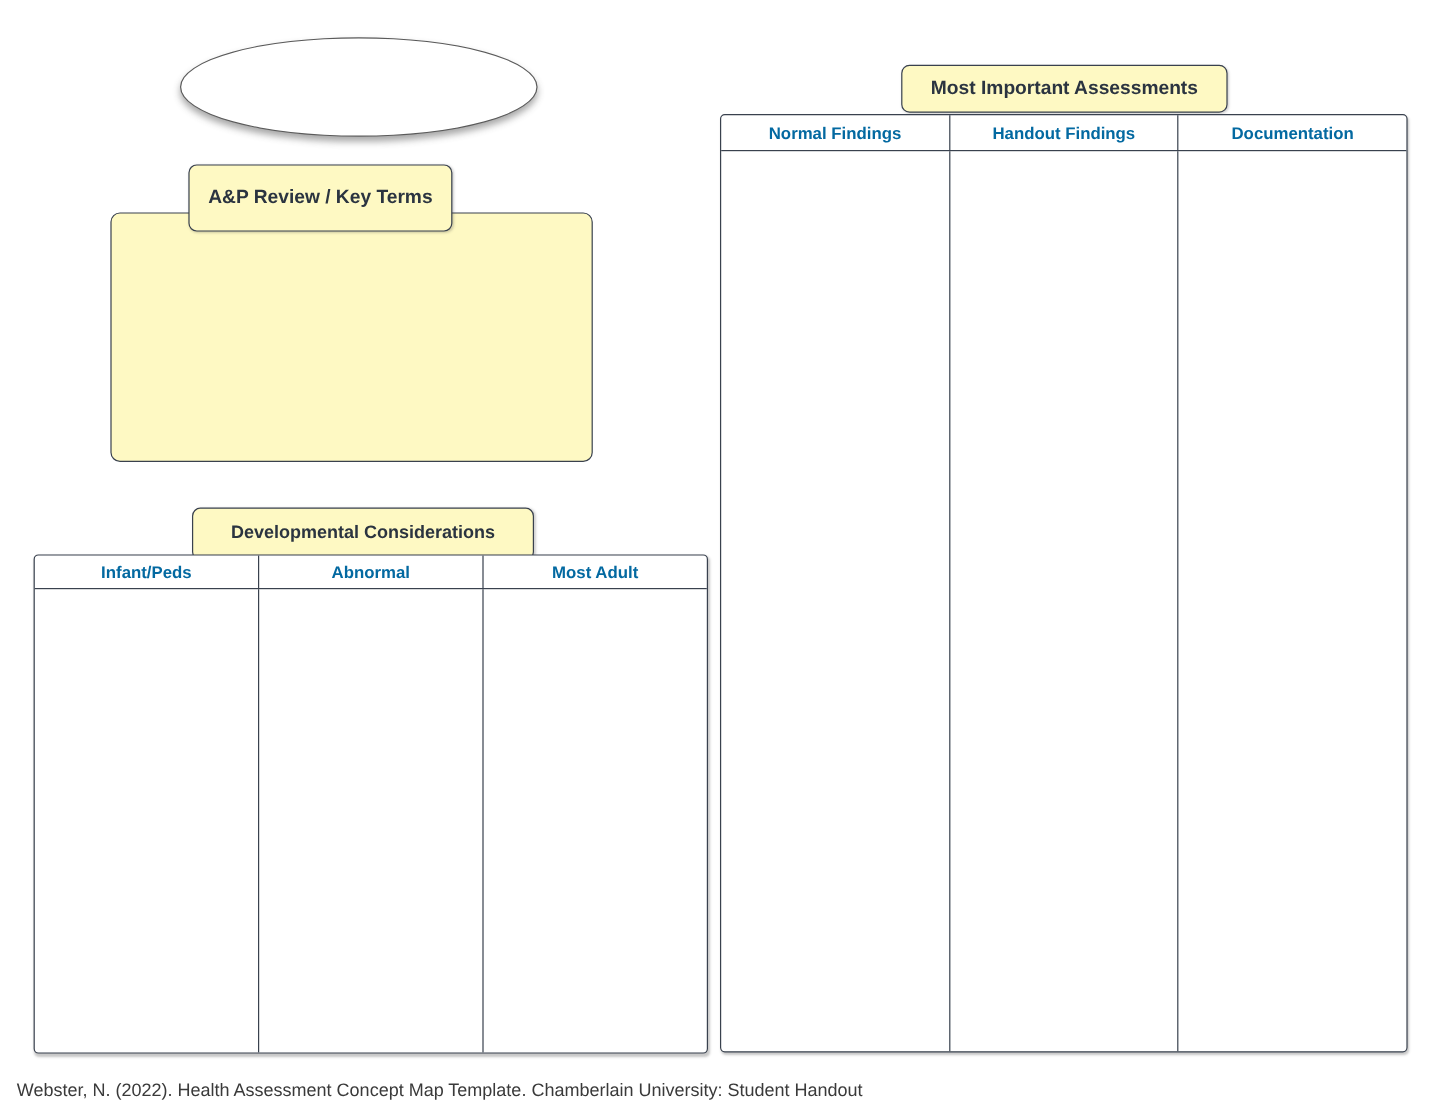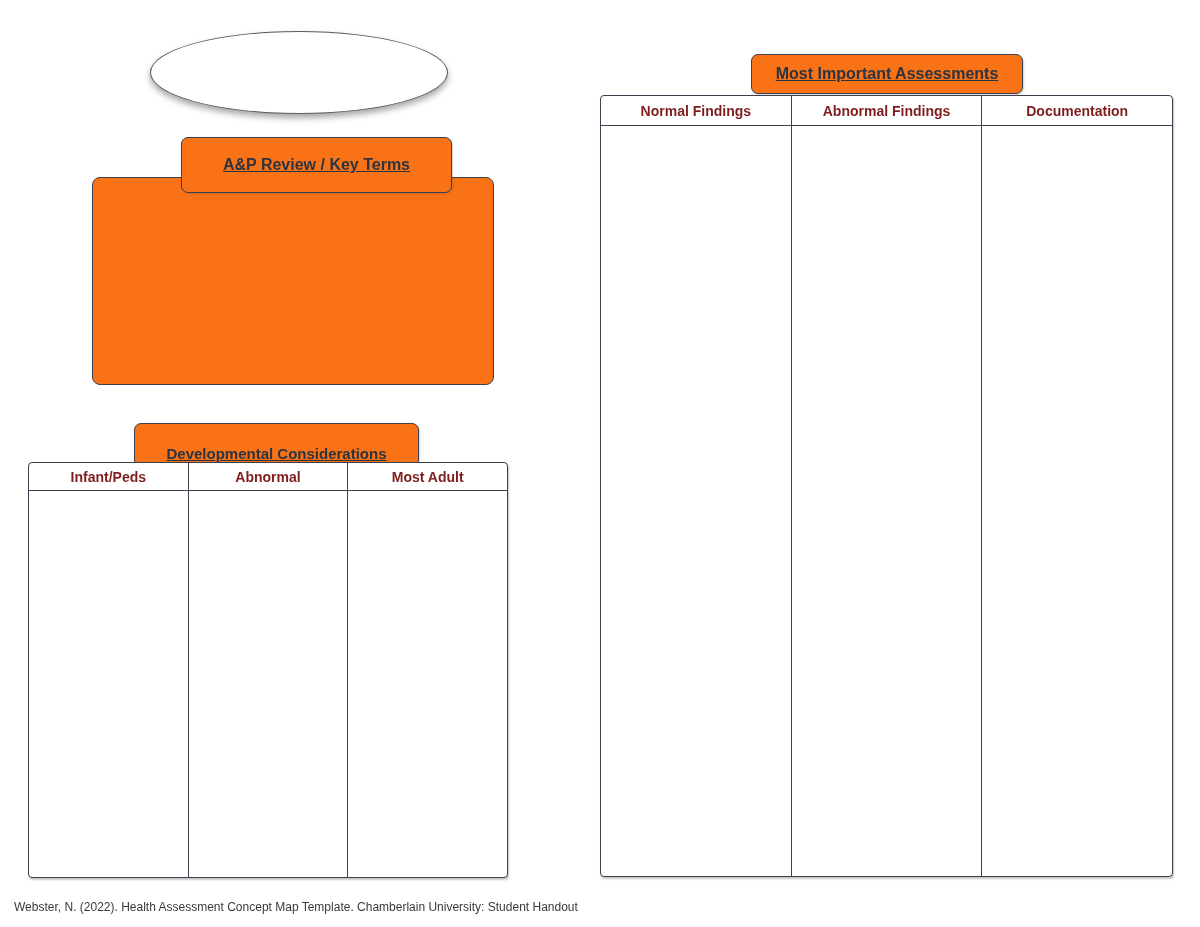--- a/index.html
+++ b/index.html
@@ -22,73 +22,70 @@
     left: 150px; top: 31px; width: 298px; height: 83px;
     background: #ffffff;
     border: 1.6px solid #5a5a5a;
     border-radius: 50%;
     box-shadow: 0px 4px 6px rgba(60,60,60,0.45);
     z-index: 3;
   }
 
   
   .box {
-    background: #f97316;
+    background: #fef9c3;
     border: 1.6px solid #39414e;
     border-radius: 7px;
-    text-decoration: underline;
   }
 
   
   .header-box {
     display: flex;
     align-items: center;
     justify-content: center;
     font-weight: bold;
     color: #2b3440;
     text-align: center;
     box-shadow: 1px 1px 2px rgba(70,70,70,0.25);
   }
 
   .ap-body {
     left: 92px; top: 177px; width: 402px; height: 208px;
     z-index: 1;
     border-radius: 8px;
   }
   .ap-header {
-    left: 157px; top: 137px; width: 271px; height: 56px;
+    left: 157px; top: 137px; width: 220px; height: 56px;
     font-size: 16px;
     z-index: 2;
-    margin-left: 24px;
   }
 
   .dev-header {
-    left: 134px; top: 423px; width: 285px; height: 44px;
+    left: 160px; top: 423px; width: 285px; height: 44px;
     font-size: 15px;
     z-index: 1;
     padding-bottom: 4px;
-    align-items: flex-end;
   }
   .mia-header {
     left: 751px; top: 54px; width: 272px; height: 40px;
     font-size: 16px;
     z-index: 2;
   }
 
   
   .table {
     background: #ffffff;
     border: 1.6px solid #39414e;
     border-radius: 4px;
     display: flex;
     flex-direction: column;
     z-index: 2;
     box-shadow: 1px 2px 2px rgba(70,70,70,0.3);
   }
-  .dev-table  { left: 28px;  top: 462px; width: 480px; height: 416px; }
+  .dev-table  { left: 28px;  top: 462px; width: 562px; height: 416px; }
   .mia-table  { left: 600px; top: 95px;  width: 573px; height: 782px; }
 
   .thead {
     display: flex;
     border-bottom: 1.6px solid #39414e;
     flex: 0 0 auto;
   }
   .dev-table .thead { height: 27px; }
   .mia-table .thead { height: 29px; }
   .tbody {
@@ -98,30 +95,30 @@
   .th, .td {
     flex: 1 1 0;
     box-sizing: border-box;
   }
   .th {
     display: flex;
     align-items: center;
     justify-content: center;
     font-weight: bold;
     font-size: 14px;
-    color: #7f1d1d;
+    color: #0369a1;
     text-align: center;
   }
   .th:not(:last-child), .td:not(:last-child) {
     border-right: 1.6px solid #39414e;
   }
 
   .citation {
     left: 14px; top: 900px;
-    font-size: 12px;
+    font-size: 15px;
     color: #3a3a3a;
     white-space: nowrap;
     text-align: right;
   }
 </style>
 </head>
 <body>
 
 <div class="page">
 
@@ -147,21 +144,21 @@
       <div class="td"></div>
     </div>
   </div>
 
   <div class="abs box header-box mia-header">
     <span>Most Important Assessments</span>
   </div>
   <div class="abs table mia-table">
     <div class="thead">
       <div class="th">Normal Findings</div>
-      <div class="th">Abnormal Findings</div>
+      <div class="th">Handout Findings</div>
       <div class="th">Documentation</div>
     </div>
     <div class="tbody">
       <div class="td"></div>
       <div class="td"></div>
       <div class="td"></div>
     </div>
   </div>
 
   <div class="abs citation">Webster, N. (2022). Health Assessment Concept Map Template. Chamberlain University: Student Handout</div>

